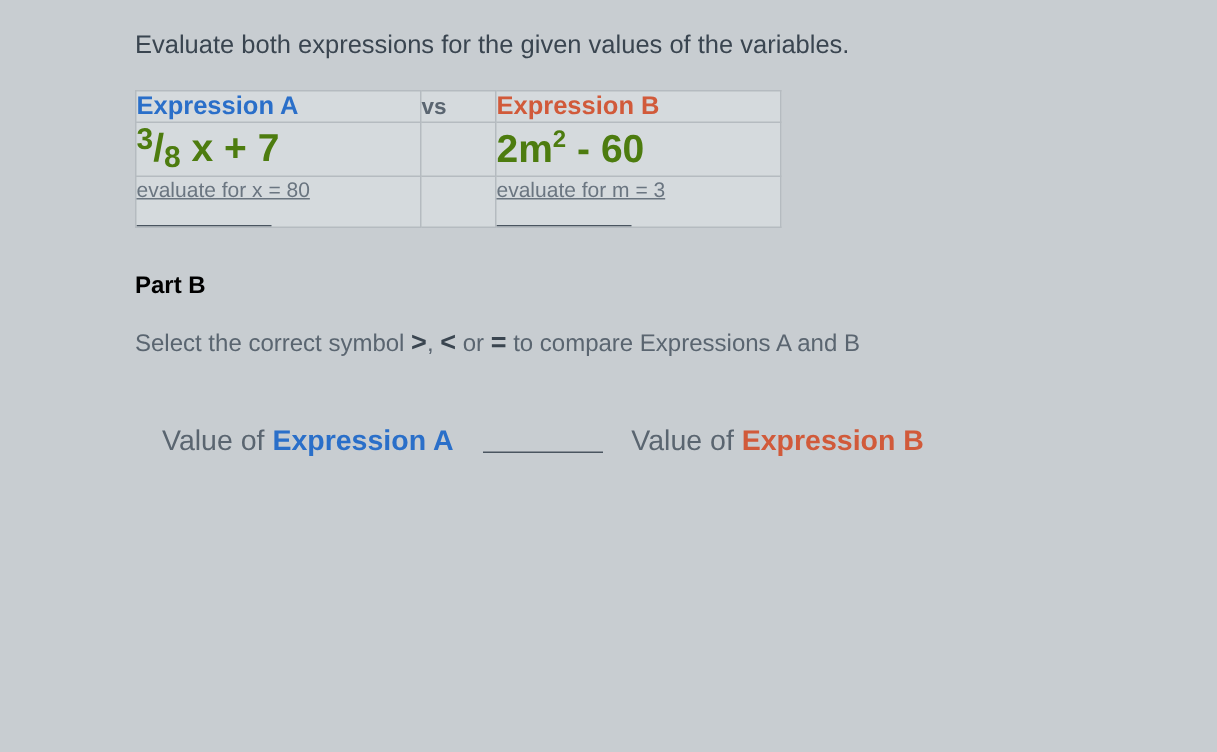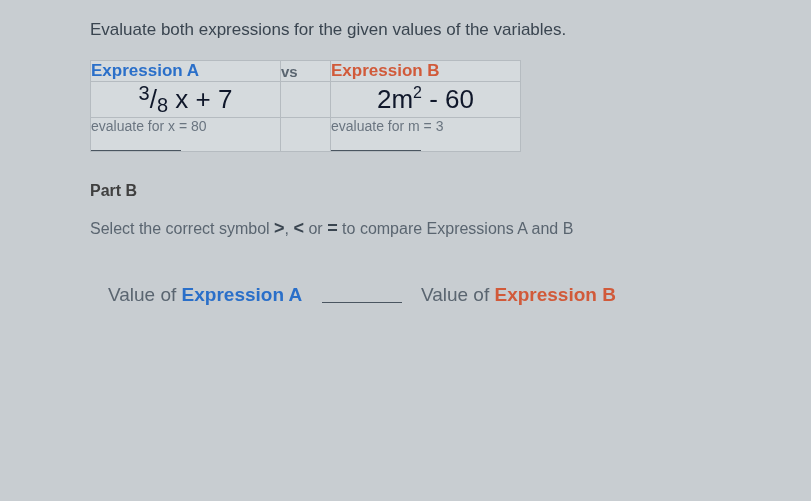--- a/index.html
+++ b/index.html
@@ -41,24 +41,23 @@
     .header-b { color: #d15a3a; }
     .vs-cell {
       padding: 14px 12px;
       font-size: 15px;
       color: #5a6570;
       font-weight: bold;
     }
     .expr-cell {
       padding: 18px 20px;
       font-size: 26px;
-      font-weight: normal;
-      color: #0f172a;
+      font-weight: bold;
+      color: #4d7c0f;
       width: 190px;
-      text-align: center;
     }
     .frac-num {
       font-size: 20px;
       vertical-align: 8px;
     }
     .frac-slash {
       font-size: 26px;
     }
     .frac-den {
       font-size: 20px;
@@ -66,35 +65,36 @@
     }
     .sup {
       font-size: 16px;
       vertical-align: 10px;
     }
     .eval-cell {
       padding: 10px 18px 20px 18px;
       font-size: 14px;
       color: #6a7580;
       width: 190px;
+      text-decoration: underline;
     }
     .blank-line {
       display: block;
       border-bottom: 1.5px solid #4a5560;
       width: 90px;
       margin-top: 16px;
     }
     .vs-col {
       width: 50px;
       margin-left: 27px;
     }
     .part-label {
       font-size: 16px;
       font-weight: bold;
-      color: #404040;
+      color: #000000;
       margin-left: 60px;
       margin-top: 30px;
       margin-bottom: 18px;
     }
     .part-instruction {
       font-size: 16px;
       color: #5a6570;
       margin-left: 60px;
       margin-bottom: 45px;
     }

